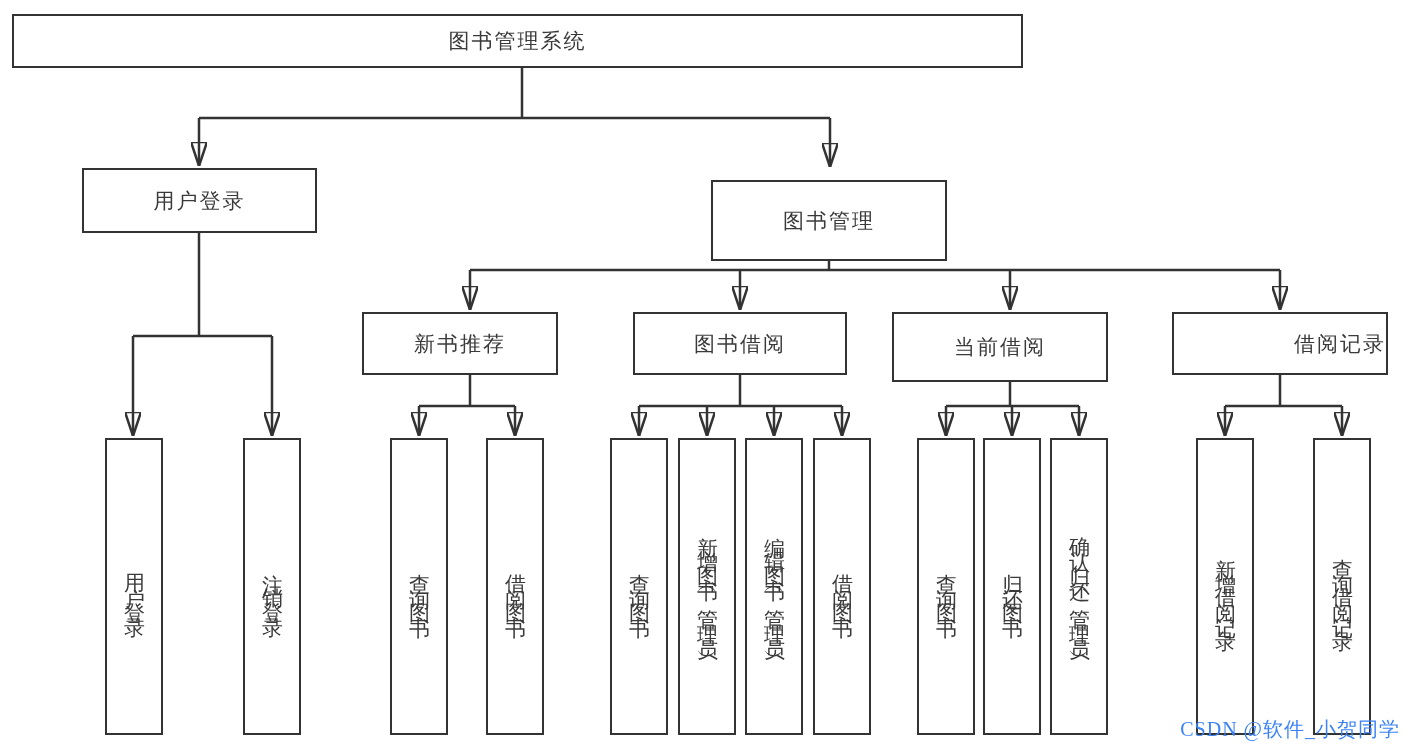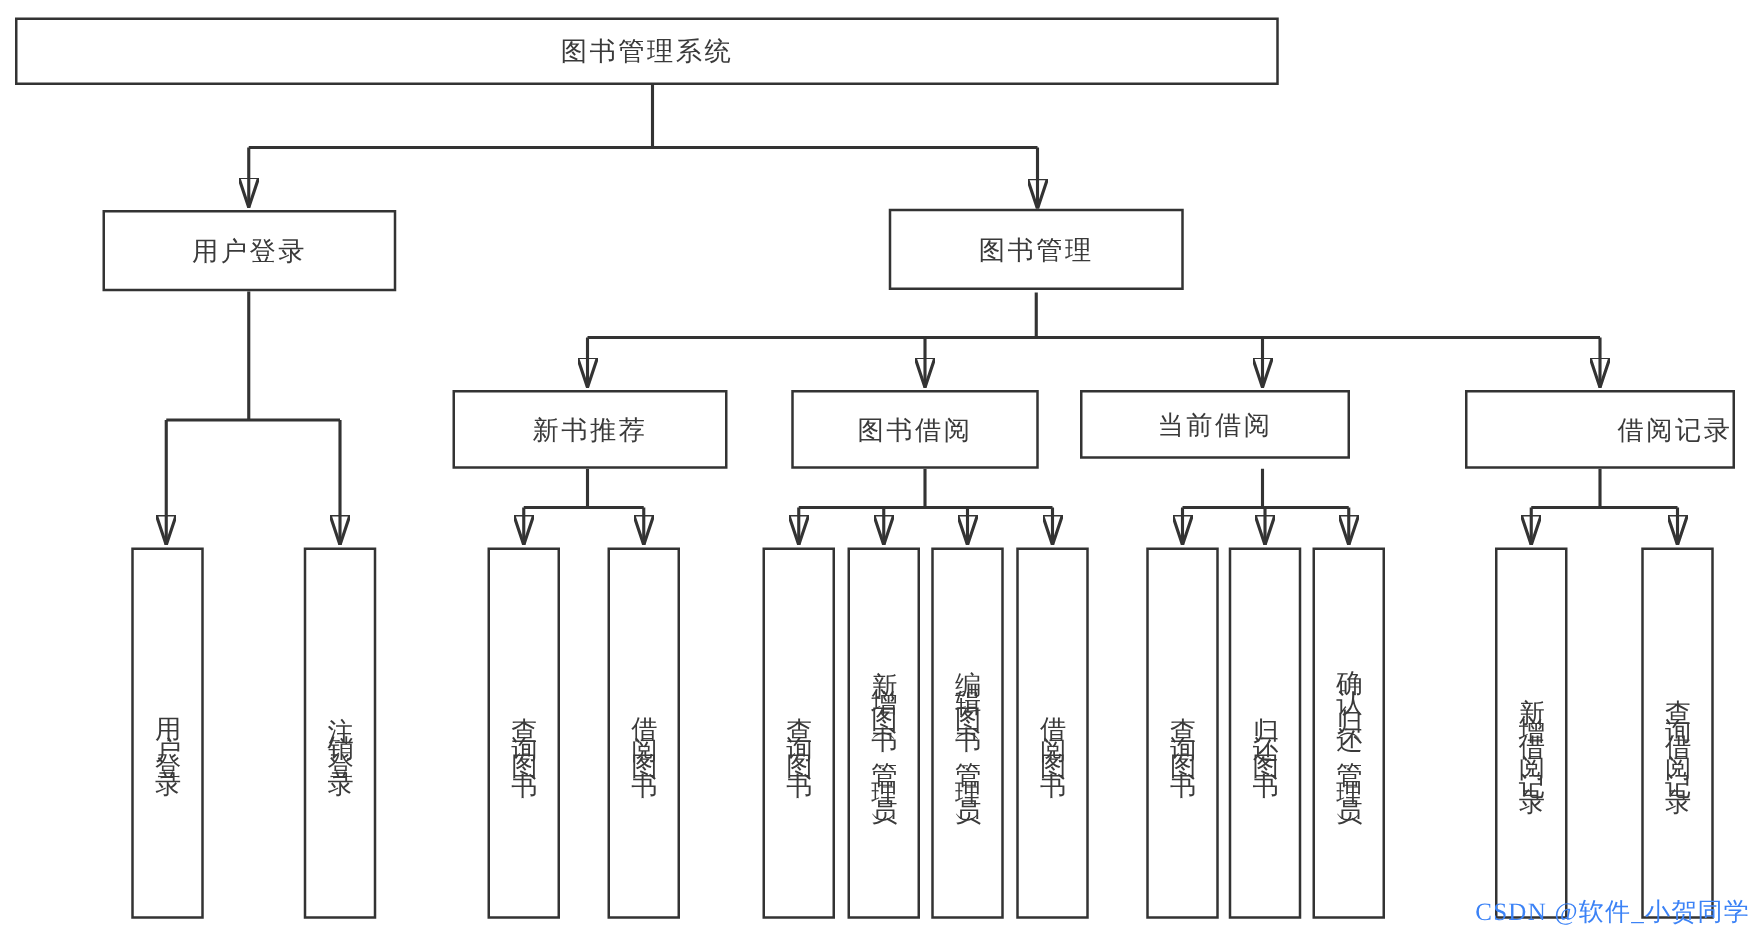--- a/index.html
+++ b/index.html
@@ -77,31 +77,31 @@
     <path d="M1342,406 V436" marker-end="url(#arrow)"></path>
   </svg>
 
   <div class="node h" style="left:12px; top:14px; width:1011px; height:54px;">
     <span>图书管理系统</span>
   </div>
 
   <div class="node h" style="left:82px; top:168px; width:235px; height:65px;">
     <span>用户登录</span>
   </div>
-  <div class="node h" style="left:711px; top:167px; width:236px; height:65px;">
+  <div class="node h" style="left:711px; top:180px; width:236px; height:81px;">
     <span>图书管理</span>
   </div>
 
-  <div class="node h" style="left:362px; top:312px; width:220px; height:63px;">
+  <div class="node h" style="left:362px; top:312px; width:196px; height:63px;">
     <span>新书推荐</span>
   </div>
-  <div class="node h" style="left:633px; top:312px; width:198px; height:63px;">
+  <div class="node h" style="left:633px; top:312px; width:214px; height:63px;">
     <span>图书借阅</span>
   </div>
-  <div class="node h" style="left:864px; top:312px; width:216px; height:55px;">
+  <div class="node h" style="left:892px; top:312px; width:216px; height:70px;">
     <span>当前借阅</span>
   </div>
   <div class="node h" style="left:1172px; top:312px; width:216px; height:63px;justify-content:flex-end;">
     <span>借阅记录</span>
   </div>
 
   <div class="node v" style="left:105px; top:438px; width:58px; height:297px;">
     <span>用户登录</span>
   </div>
   <div class="node v" style="left:243px; top:438px; width:58px; height:297px;">

